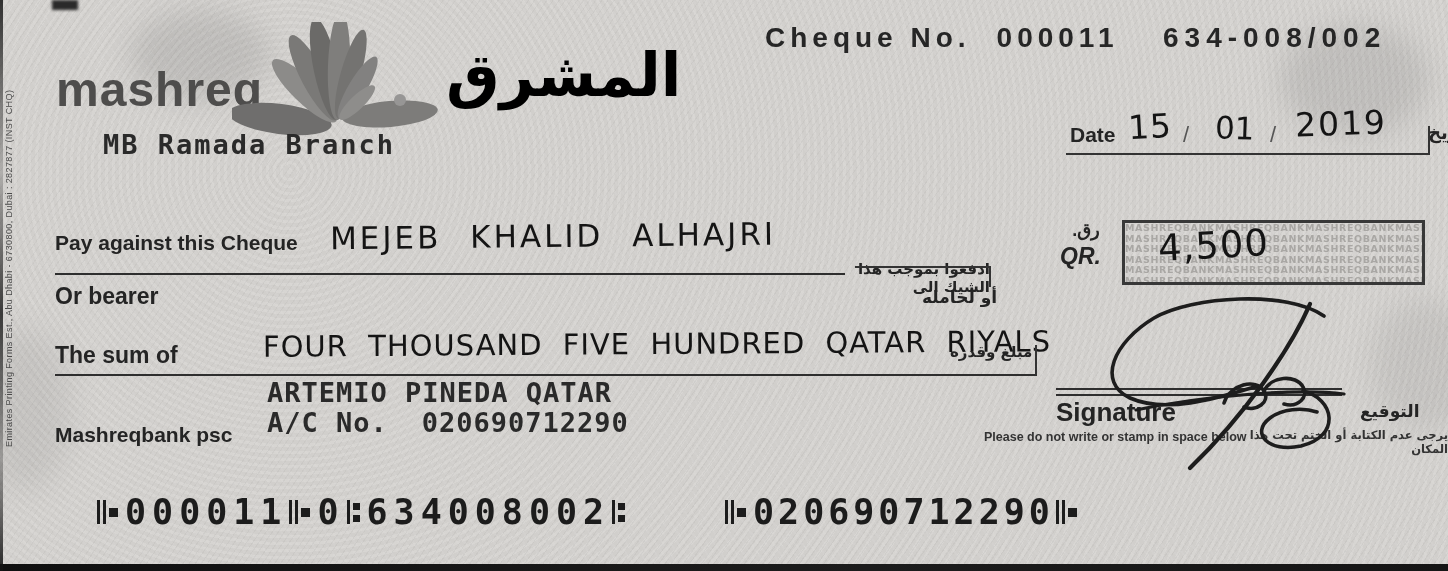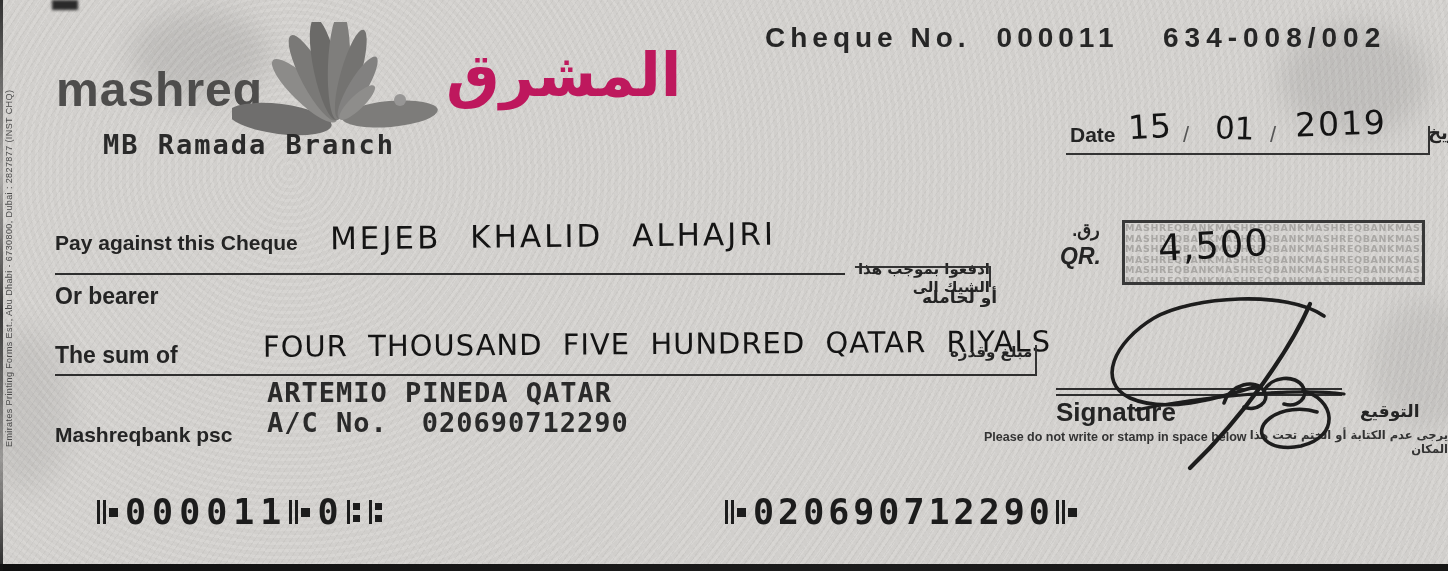--- a/index.html
+++ b/index.html
@@ -24,21 +24,21 @@
 
   .abs{position:absolute;}
 
   
   .cheque-no-row{top:22px;left:765px;font-weight:bold;font-size:28px;letter-spacing:5px;color:#262626;white-space:nowrap;}
   .cheque-no-row .num{margin-left:26px;}
   .route-code{top:22px;left:1163px;font-weight:bold;font-size:28px;letter-spacing:6px;color:#262626;white-space:nowrap;}
 
   
   .bank-en{top:62px;left:56px;font-size:48px;font-weight:bold;color:#4e4d4c;letter-spacing:1px;}
-  .bank-ar{top:40px;left:446px;font-size:60px;font-weight:bold;color:#be185d;font-family:"DejaVu Sans",sans-serif;direction:rtl;}
+  .bank-ar{top:40px;left:446px;font-size:60px;font-weight:bold;color:#000000;font-family:"DejaVu Sans",sans-serif;direction:rtl;}
   .flower{top:22px;left:232px;}
   .branch{top:129px;left:103px;font-family:"DejaVu Sans Mono",monospace;font-weight:bold;font-size:27px;letter-spacing:2px;color:#2a2a2a;}
 
   
   .date-label{top:123px;left:1070px;font-size:21px;font-weight:600;}
   .date-line{top:153px;left:1066px;width:364px;border-bottom:2px solid #333;}
   .date-tick{top:126px;left:1428px;width:2px;height:29px;background:#333;}
   .date-ar{top:122px;left:1400px;font-size:18px;font-weight:600;font-family:"DejaVu Sans",sans-serif;direction:rtl;margin-left:28px;}
   .hand{font-family:"DejaVu Sans",sans-serif;color:#141414;}
   .date-d{top:107px;left:1128px;font-size:33px;transform:rotate(-3deg);letter-spacing:1px;}
@@ -213,20 +213,21 @@
       <i class="q"></i>
     </span>
     <span class="micr-d">0</span>
     <span class="micr-sym">
       <i class="b"></i>
       <i class="dots">
         <i class="d"></i>
         <i class="d"></i>
       </i>
     </span>
+    <span class="micr-d">634008002</span>
     <span class="micr-sym">
       <i class="b"></i>
       <i class="dots">
         <i class="d"></i>
         <i class="d"></i>
       </i>
     </span>
   </div>
 <div class="abs micr micr-right">
     <span class="micr-sym">

